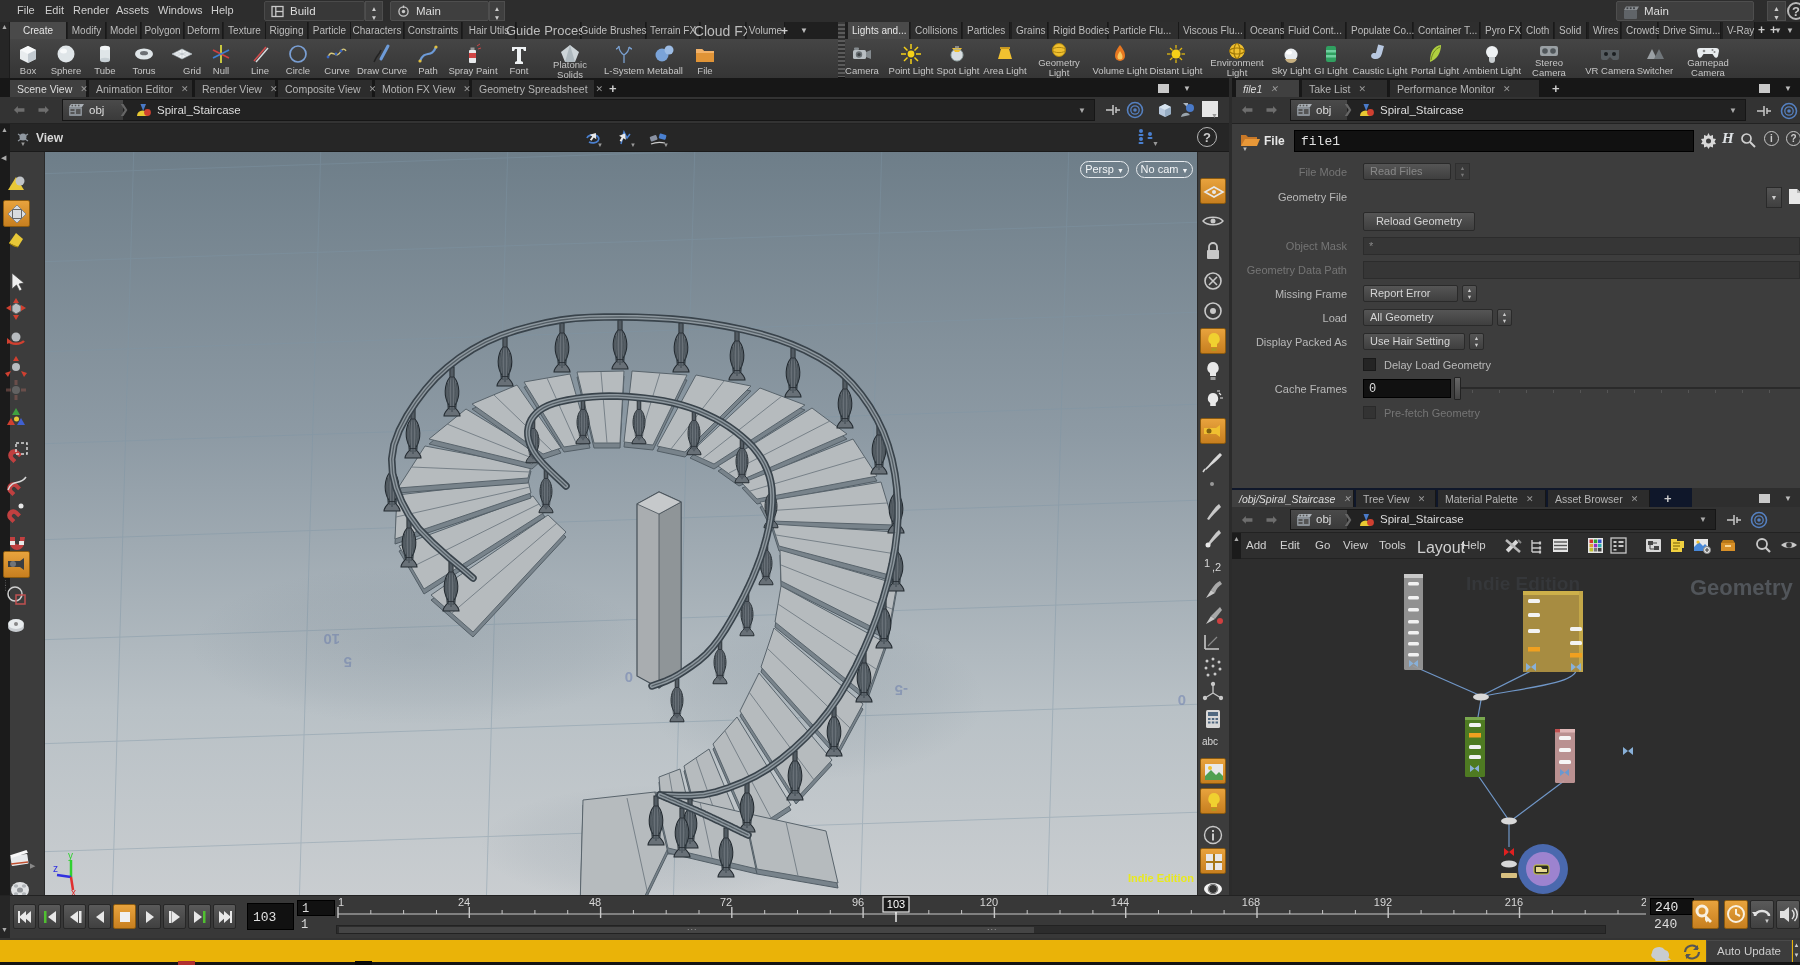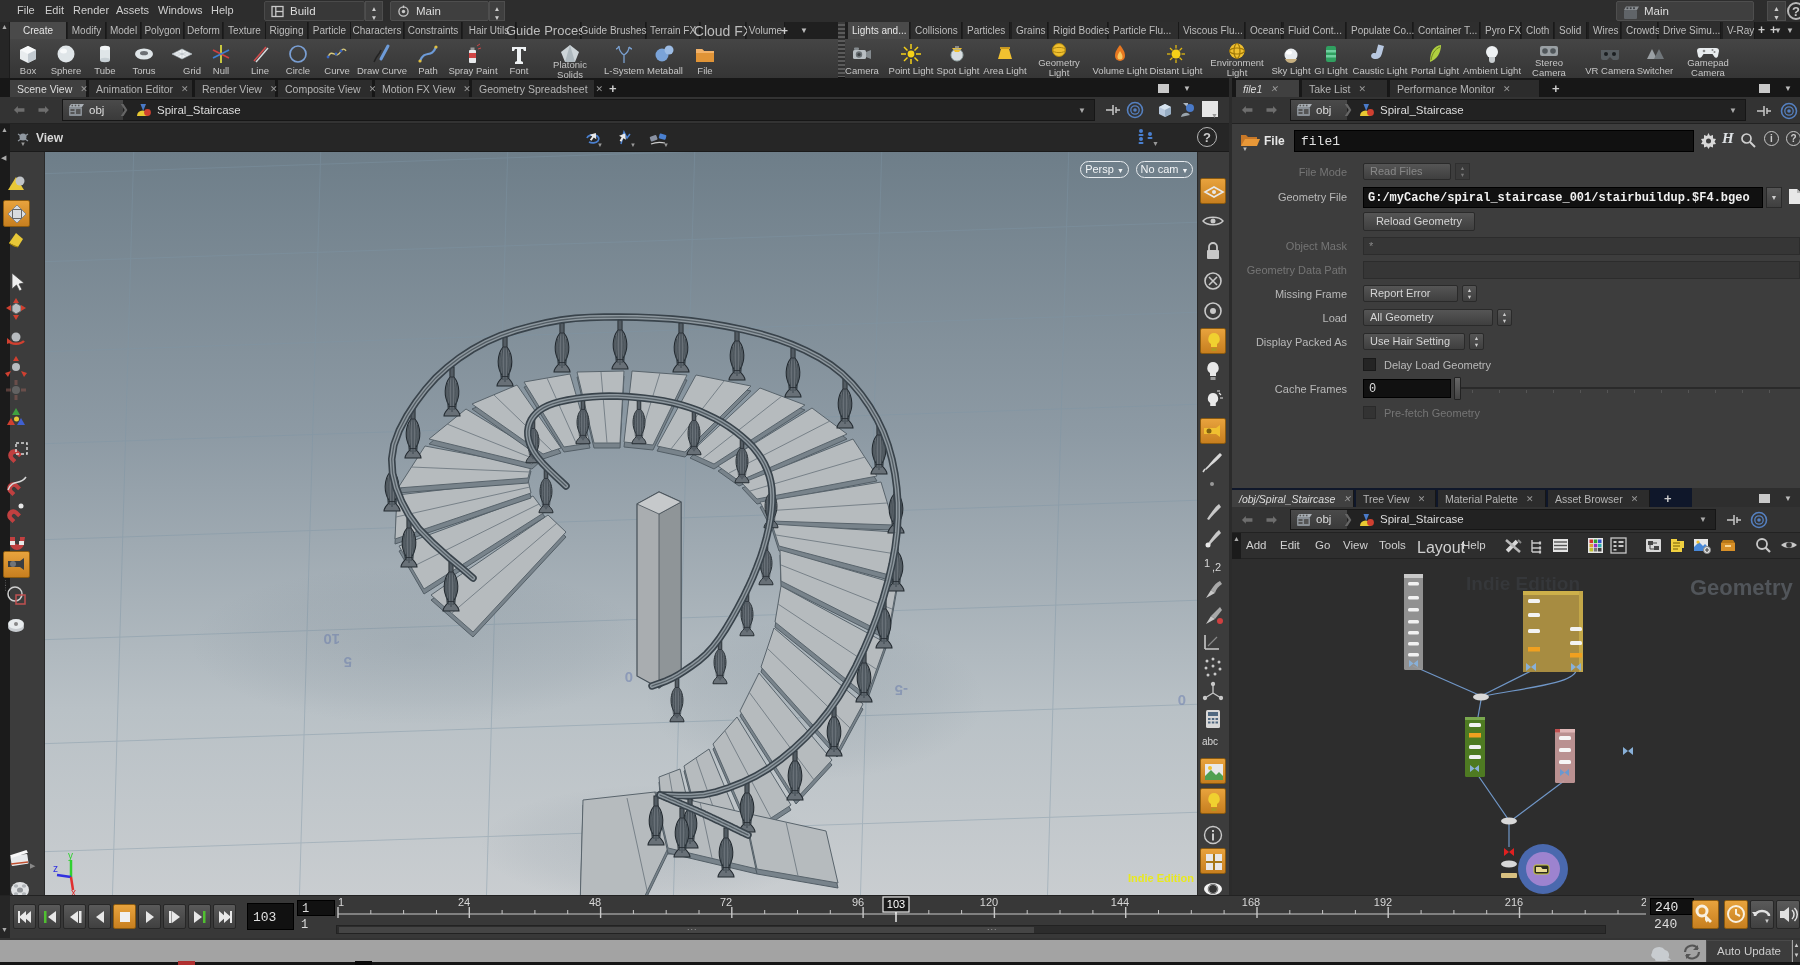--- a/index.html
+++ b/index.html
@@ -1003,21 +1003,20 @@
         <line x1="10" y1="10" x2="15" y2="15" stroke="#d0d0d0" stroke-width="2"></line>
       </svg>
 <div class="r" style="left:532px;top:3px;width:15px;height:15px;border:1.5px solid #c8c8c8;border-radius:50%;color:#ccc;font-size:10px;font-weight:bold;text-align:center;line-height:14px">i</div>
       <div class="r" style="left:554px;top:3px;width:15px;height:15px;border:1.5px solid #c8c8c8;border-radius:50%;color:#ccc;font-size:10px;font-weight:bold;text-align:center;line-height:14px">?</div>
 </div>
 <div class="abs" style="left:0;top:0;width:568px;height:410px">
       <div class="plabel dim" style="left:0;top:88px;width:115px;text-align:right">File Mode</div>
       <div class="ddn" style="left:131px;top:85px;width:88px;height:17px;padding:1px 6px;color:#888">Read Files</div>
       <div class="abs" style="left:223px;top:85px;width:15px;height:17px;background:#3a3a3a;border:1px solid #2f2f2f;text-align:center;font-size:5.5px;color:#777;line-height:7px;padding-top:1px">▲<br>▼</div>
       <div class="plabel" style="left:0;top:113px;width:115px;text-align:right">Geometry File</div>
-      <div class="fieldb mono" style="left:131px;top:109px;width:400px;height:21px;font-size:12px;font-weight:bold;padding:3px 4px;color:#f0f0f0">G:/myCache/spiral_staircase_001/stairbuildup.$F4.bgeo</div>
       <div class="abs" style="left:534px;top:109px;width:16px;height:21px;background:linear-gradient(#555,#3f3f3f);border:1px solid #2a2a2a;text-align:center;font-size:7px;color:#ccc;line-height:19px">▼</div>
       <svg class="ico" style="left:556px;top:110px" width="14" height="17" viewBox="0 0 14 17">
         <path d="M1 1 h8 l4 4 v11 h-12Z" fill="#e8e8e8"></path>
         <path d="M9 1 l4 4 h-4Z" fill="#b8b8b8"></path>
       </svg>
       <div class="ddn" style="left:131px;top:134px;width:112px;height:19px;padding:2px 0;text-align:center">Reload Geometry</div>
       <div class="plabel dim" style="left:0;top:162px;width:115px;text-align:right">Object Mask</div>
       <div class="abs" style="left:131px;top:159px;width:437px;height:18px;background:#363636;border:1px solid #2c2c2c;color:#888;font-size:11px;padding:2px 5px">*</div>
       <div class="plabel dim" style="left:0;top:186px;width:115px;text-align:right">Geometry Data Path</div>
       <div class="abs" style="left:131px;top:183px;width:437px;height:18px;background:#363636;border:1px solid #2c2c2c"></div>
@@ -1420,21 +1419,21 @@
       </svg>
       <div class="r" style="left:13px;top:17px;font-size:6px;color:#ccc">▼</div>
     </div>
 <div class="abs" style="left:1776px;top:4px;width:24px;height:29px;background:linear-gradient(#5a5a5a,#404040);border:1px solid #272727;border-radius:2px">
       <svg width="22" height="27" viewBox="0 0 22 27">
         <path d="M3 10 h4 l5 -4 v15 l-5 -4 h-4Z" fill="#e0e0e0"></path>
         <path d="M15 9 a6 6 0 0 1 0 9 M17.5 7 a9 9 0 0 1 0 13" stroke="#e0e0e0" fill="none" stroke-width="1.5"></path>
       </svg>
     </div>
 </div>
-<div class="abs" style="left:0;top:938px;width:1800px;height:27px;background:#a3a3a3">
+<div class="abs" style="left:0;top:938px;width:1800px;height:27px;background:#eab308">
 <div class="abs" style="left:0;top:0;width:1800px;height:2px;background:#333"></div>
 <svg class="ico" style="left:1650px;top:5px" width="22" height="18" viewBox="0 0 22 18">
       <path d="M2 10 a7 6 0 0 1 13 -3 a5 5 0 0 1 3 8 a6 5 0 0 1 -13 1 a5 4 0 0 1 -3 -6Z" fill="#c8ccd0"></path>
       <path d="M18 14 l3 3 h-4Z" fill="#c8ccd0"></path>
     </svg>
 <svg class="ico" style="left:1682px;top:5px" width="20" height="18" viewBox="0 0 20 18">
       <path d="M3 9 a7 7 0 0 1 13 -3 M17 9 a7 7 0 0 1 -13 3" fill="none" stroke="#555" stroke-width="2.2"></path>
       <path d="M16 2 v5 h-5Z" fill="#555"></path>
       <path d="M4 16 v-5 h5Z" fill="#555"></path>
     </svg>

